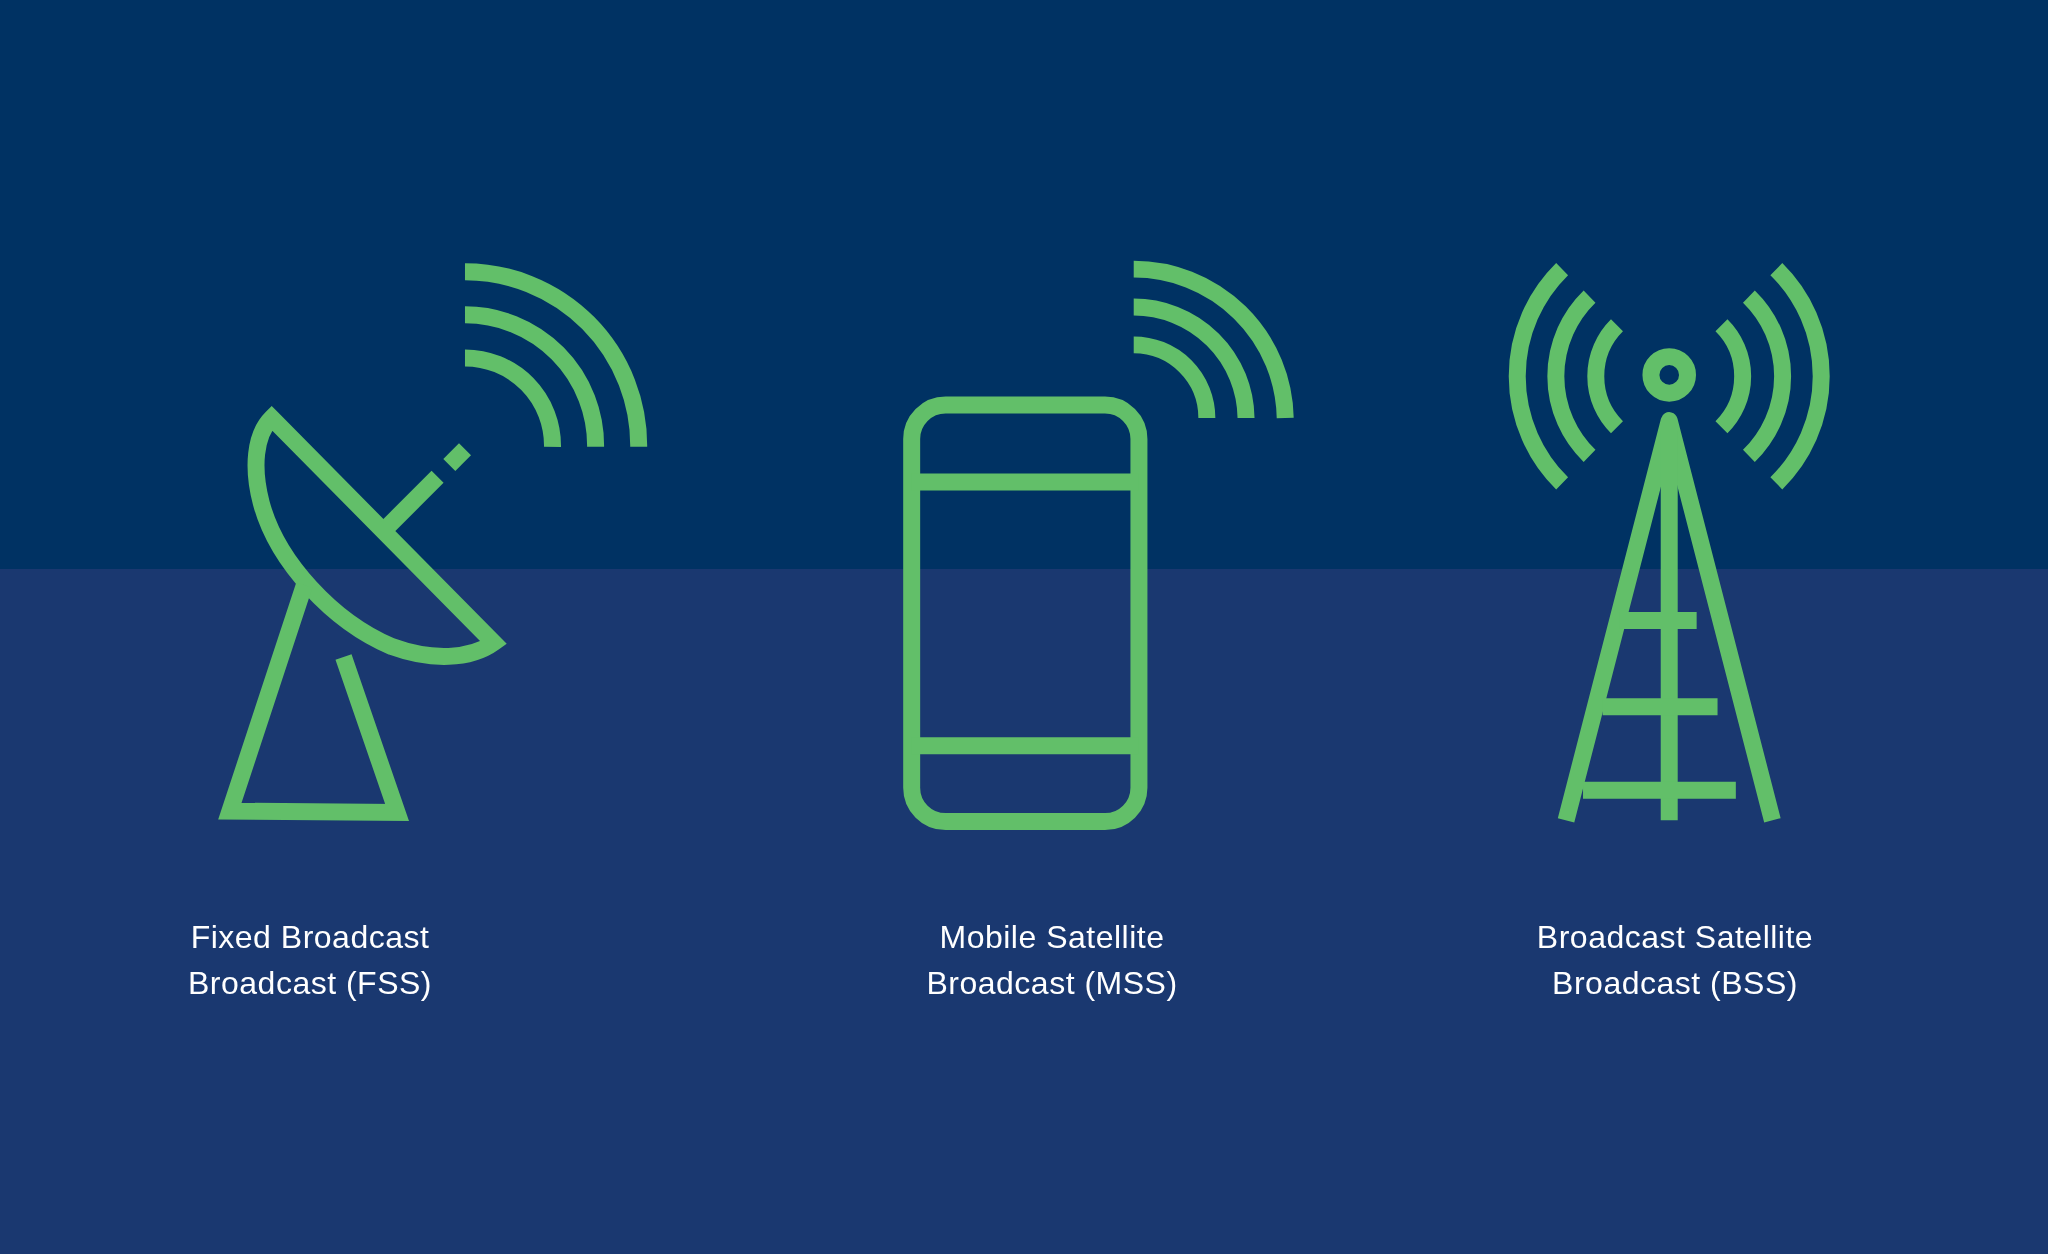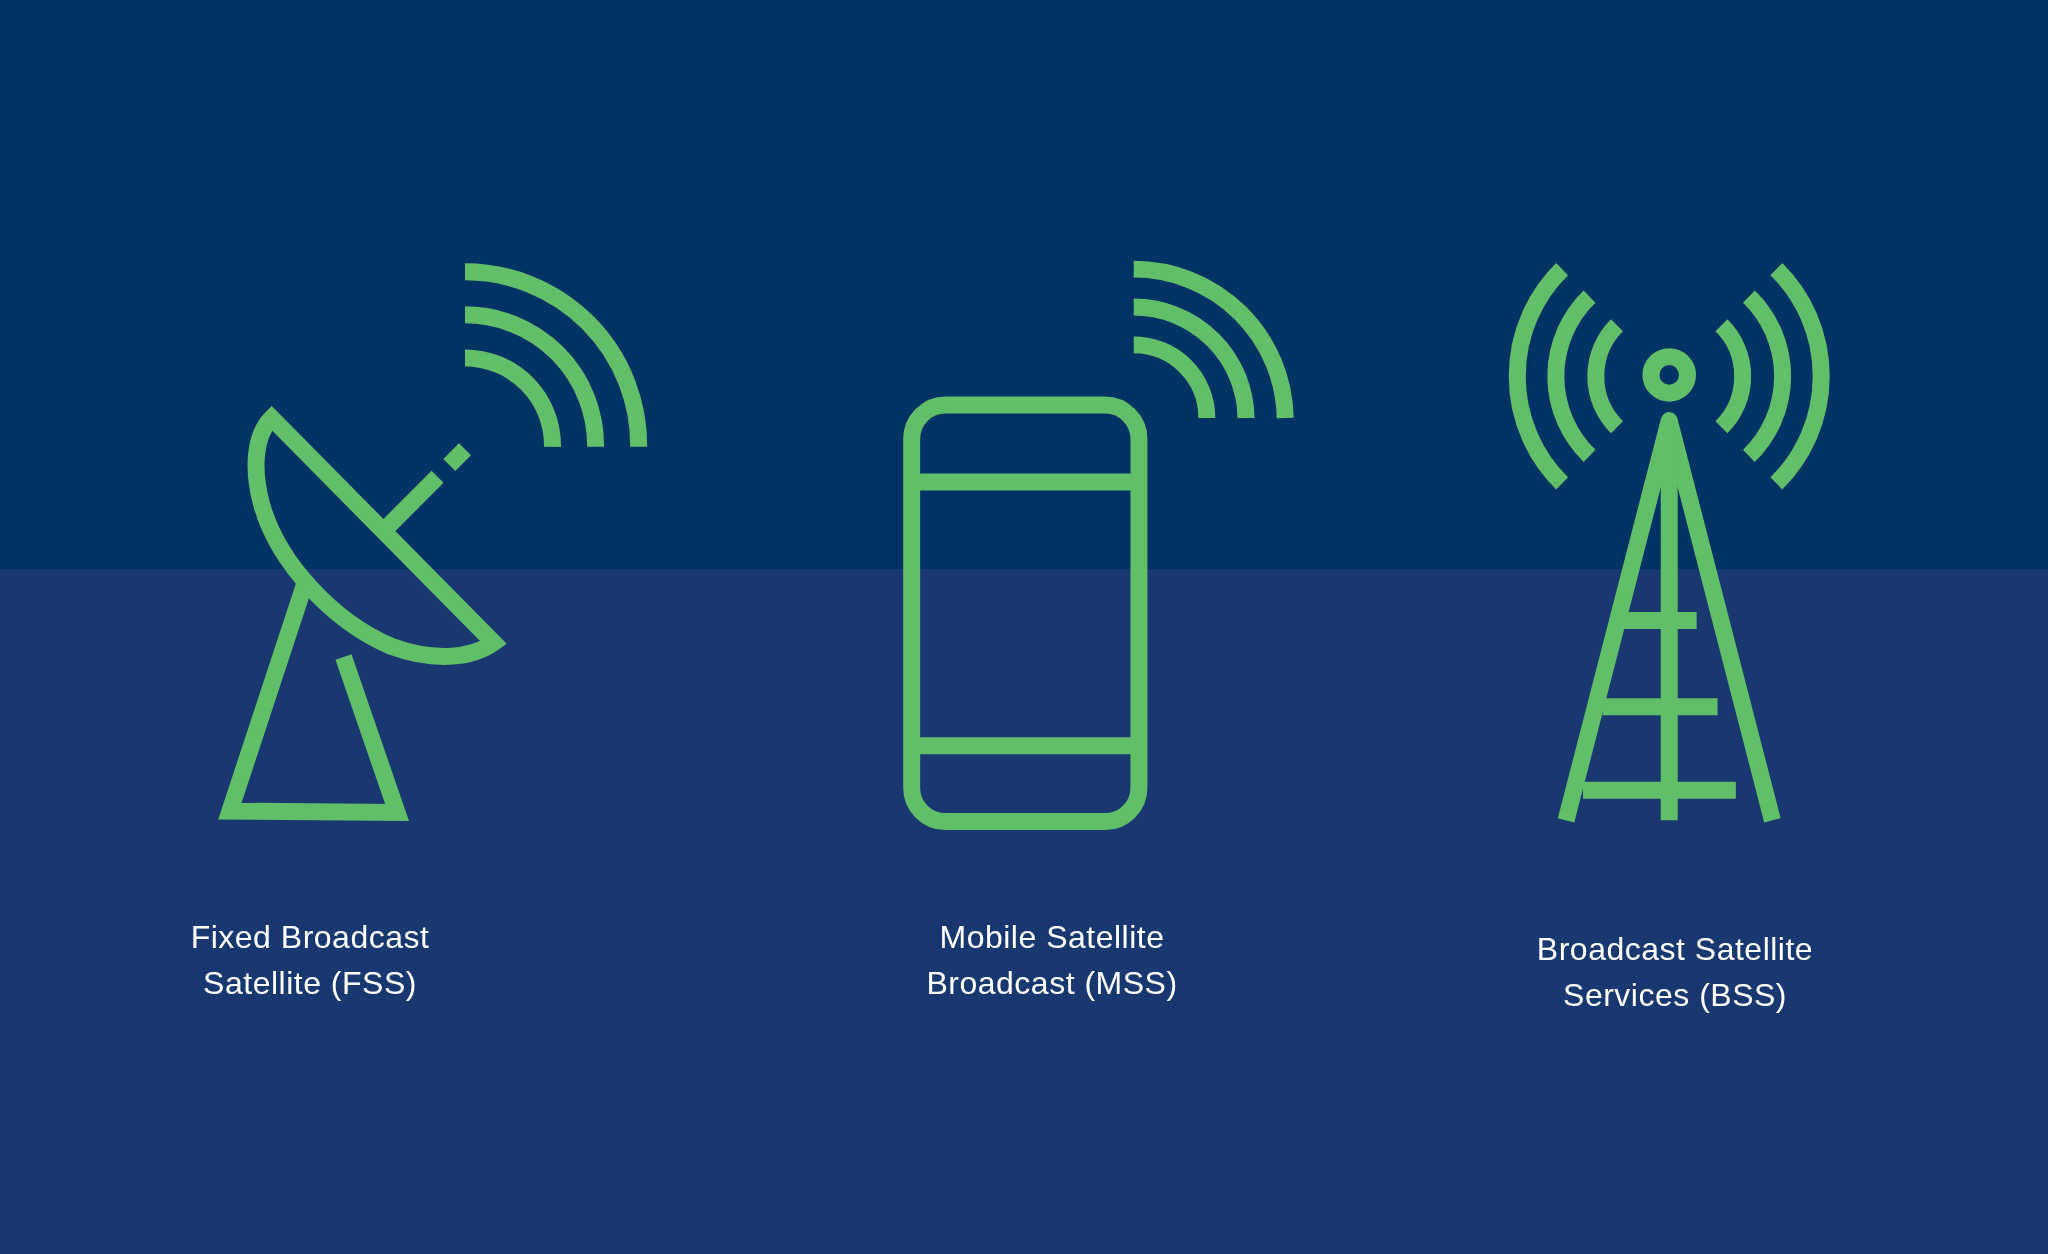--- a/index.html
+++ b/index.html
@@ -62,24 +62,24 @@
     <g class="icon-stroke">
       <line x1="1240" y1="475" x2="1299" y2="475"></line>
       <line x1="1227" y1="541" x2="1315" y2="541"></line>
       <line x1="1212" y1="605" x2="1329" y2="605"></line>
     </g>
   </g>
 </svg>
 
 <div class="label" style="left:170px;top:914px;width:280px;">
   <span>Fixed Broadcast</span>
-  <span>Satellite (FSS)</span>
+  <span>Broadcast (FSS)</span>
 </div>
 
 <div class="label" style="left:892px;top:914px;width:320px;">
   <span>Mobile Satellite</span>
   <span>Broadcast (MSS)</span>
 </div>
 
-<div class="label" style="left:1480px;top:914px;width:390px;margin-top:12px;">
+<div class="label" style="left:1480px;top:914px;width:390px;">
   <span>Broadcast Satellite</span>
-  <span>Services (BSS)</span>
+  <span>Broadcast (BSS)</span>
 </div>
 
 </body></html>

